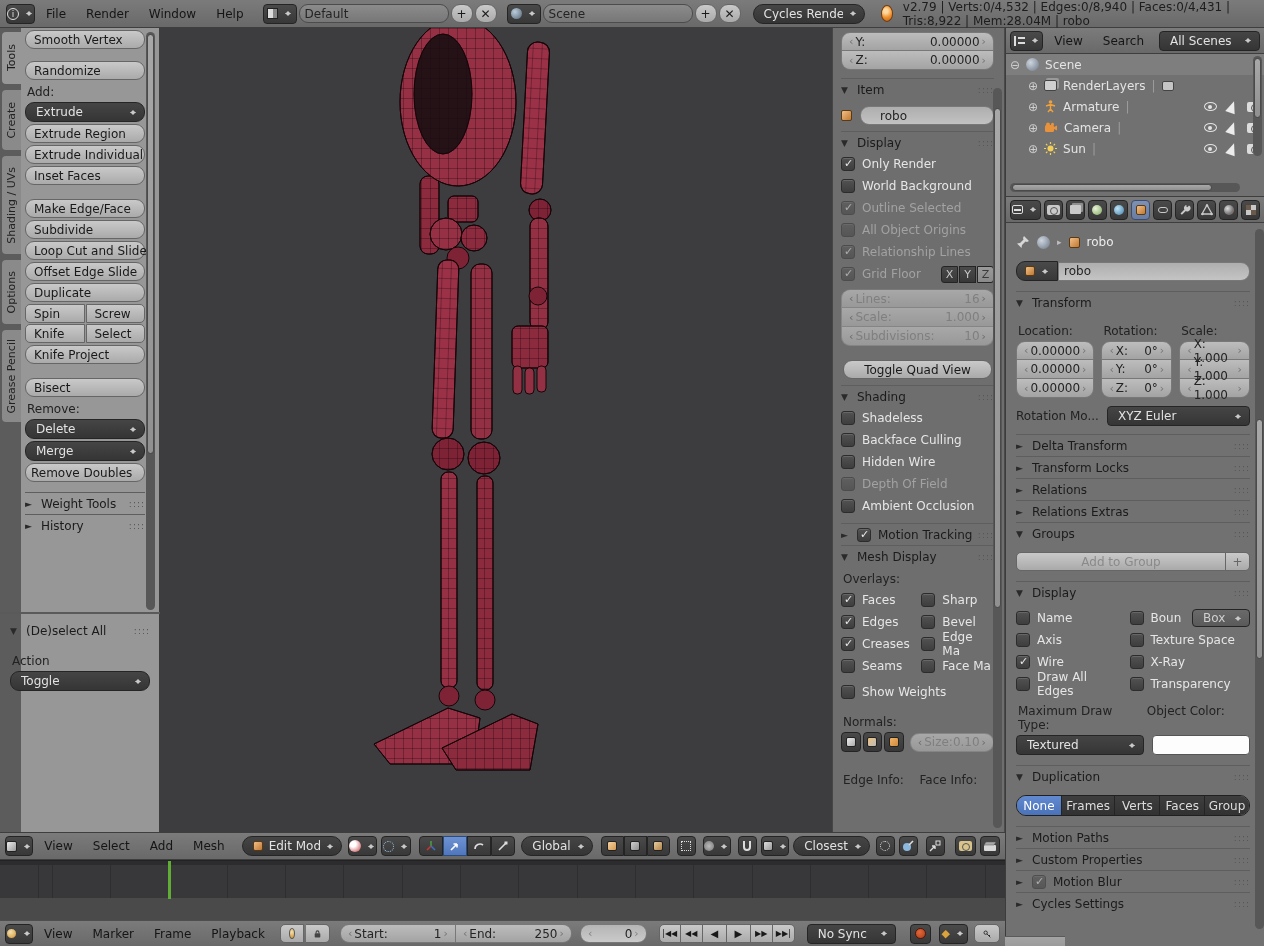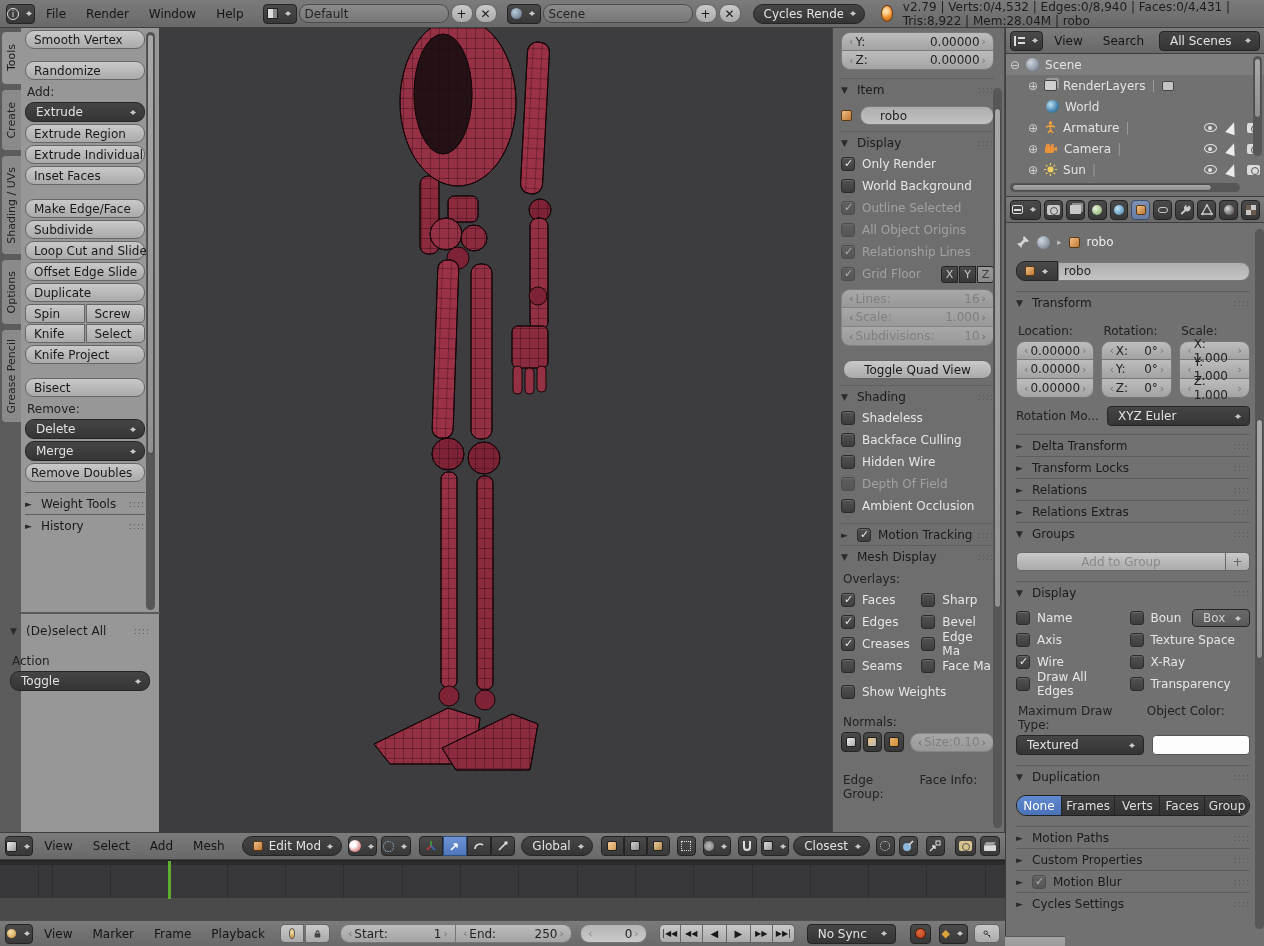--- a/index.html
+++ b/index.html
@@ -458,21 +458,21 @@
           <span style="width:10px;height:10px;background:linear-gradient(135deg,#f0b469,#d08a3a);border:1px solid #222;border-radius:2px;"></span>
         </span>
       <div class="slider dis rnd" style="flex:1;margin-left:4px;">
           <span class="a">‹</span>
           <span class="lab">Size:</span>
           <span class="val">0.10</span>
           <span class="a">›</span>
         </div>
     </div>
     <div style="display:flex;margin-top:16px;">
-      <span class="seclab" style="flex:1;">Edge Group:</span>
+      <span class="seclab" style="flex:1;">Edge Info:</span>
       <span class="seclab" style="flex:1;">Face Info:</span>
     </div>
     <div class="vscroll" style="right:2px;top:60px;height:740px;">
         <div class="vthumb" style="top:20px;height:500px;"></div>
       </div>
   </div>
 
   <div style="position:absolute;left:1005px;top:28px;width:259px;height:918px;background:#717171;border-left:1px solid #3c3c3c;">
 
     <div class="hdr" style="height:26px;padding:0 4px;">
@@ -496,24 +496,20 @@
         <span style="color:#cfcfcf;">⊖</span>
         <span style="width:13px;height:13px;border-radius:50%;background:radial-gradient(circle at 35% 35%,#cdd5de,#6a7685);"></span>
         <span>Scene</span>
       </div>
       <div style="display:flex;align-items:center;gap:6px;height:21px;padding:0 4px 0 22px;">
         <span style="color:#cfcfcf;">⊕</span>
         <span style="width:13px;height:11px;background:#cfcfcf;border:1px solid #444;border-radius:2px;box-shadow:2px -2px 0 #9a9a9a;"></span>
         <span>RenderLayers</span>
         <span style="color:#9d9d9d;">|</span>
         <span style="width:12px;height:10px;background:#c5c5c5;border:1px solid #444;border-radius:2px;"></span>
-      </div>
-      <div style="display:flex;align-items:center;gap:6px;height:21px;padding:0 4px 0 40px;">
-        <span style="width:13px;height:13px;border-radius:50%;background:radial-gradient(circle at 35% 35%,#bfe3f2,#3f7fae 60%,#2c5f35);"></span>
-        <span>World</span>
       </div>
       <div style="display:flex;align-items:center;gap:6px;height:21px;padding:0 4px 0 22px;">
         <span style="color:#cfcfcf;">⊕</span>
         <svg width="13" height="13" viewBox="0 0 13 13">
             <circle cx="6.5" cy="2" r="1.8" fill="#f0a13c"></circle>
             <path d="M6.5 4v5M2 6l4.5-1.5L11 6M4 12l2.5-3 2.5 3" stroke="#f0a13c" stroke-width="1.4" fill="none"></path>
           </svg>
         <span>Armature</span>
         <span style="color:#9d9d9d;">|</span>
         <span style="margin-left:auto;display:flex;gap:10px;align-items:center;">

